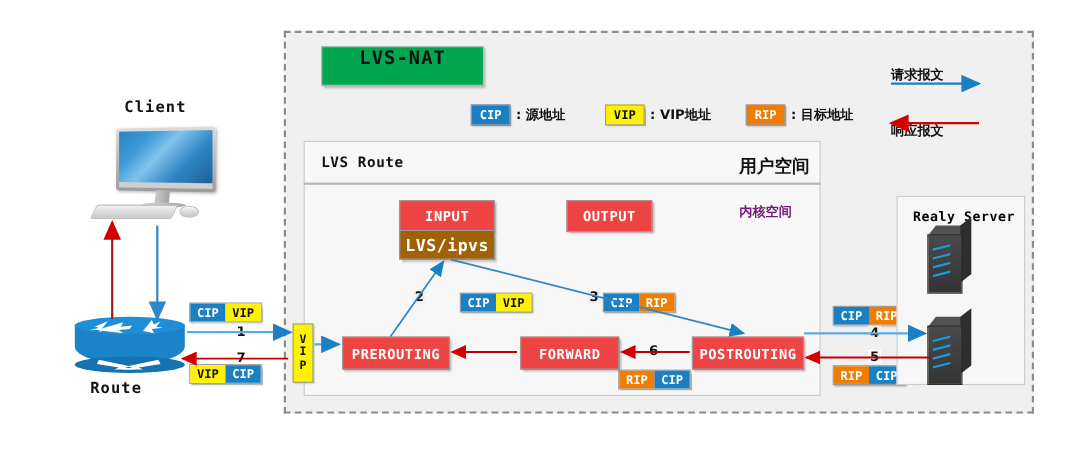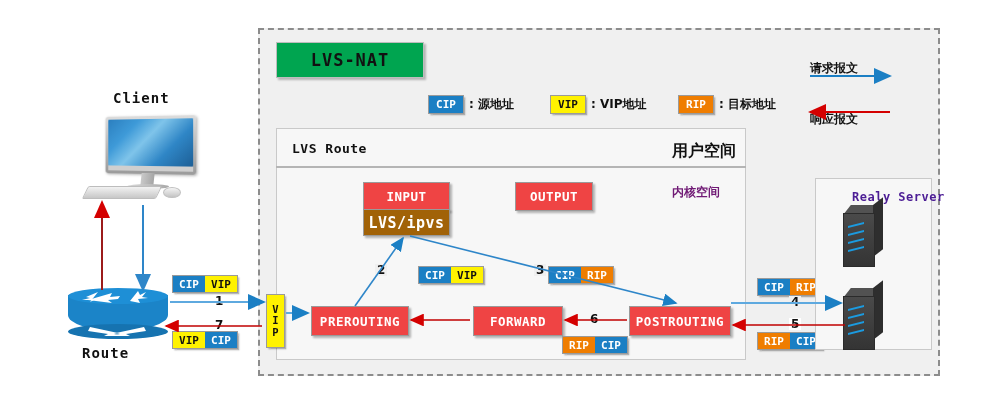--- a/index.html
+++ b/index.html
@@ -5,24 +5,24 @@
   html,body{margin:0;padding:0;background:#ffffff;}
   body{width:989px;height:414px;position:relative;overflow:hidden;
        font-family:"DejaVu Sans Mono","Liberation Mono",monospace;}
   .abs{position:absolute;}
 
   
   #nat-region{left:258px;top:28px;width:682px;height:348px;
       background:#f0f0f0;border:2px dashed #8c8c8c;box-sizing:border-box;}
 
   
-  #lvs-nat-title{left:276px;top:42px;width:146px;height:34px;
+  #lvs-nat-title{left:292px;top:42px;width:146px;height:34px;
       background:#00a550;border:1px solid #bdbdbd;
       box-shadow:2px 2px 2px rgba(0,0,0,.25);
-      display:flex;align-items:center;justify-content:center;
+      display:flex;align-items:flex-start;justify-content:center;
       color:#111;font-size:17px;font-weight:bold;letter-spacing:1px;}
 
   
   .legend-row{display:flex;align-items:center;}
   .chip{display:inline-flex;align-items:center;justify-content:center;
         border:1px solid #9a9a9a;box-shadow:1.5px 1.5px 1.5px rgba(0,0,0,.28);
         font-size:11px;font-weight:bold;line-height:1;}
   .chip.cip{background:#1b7fc4;color:#ffffff;}
   .chip.vip{background:#fff200;color:#111111;}
   .chip.rip{background:#ef7d00;color:#ffffff;}
@@ -90,21 +90,21 @@
   #step-7{left:213px;top:319px;background:#ffffff;}
   #step-2{left:375px;top:264px;}
   #step-3{left:534px;top:264px;}
   #step-6{left:588px;top:313px;background:#f7f7f7;}
   #step-4{left:789px;top:296px;background:#f0f0f0;}
   #step-5{left:789px;top:318px;background:#ffffff;}
 
   
   #realy-panel{left:815px;top:178px;width:117px;height:172px;
       background:#f7f7f7;border:1px solid #c9c9c9;box-sizing:border-box;}
-  #realy-title{left:852px;top:190px;font-size:12px;font-weight:bold;color:#4c1d95;letter-spacing:.5px;}
+  #realy-title{left:830px;top:190px;font-size:12px;font-weight:bold;color:#000000;letter-spacing:.5px;}
 
   
   .server-tower{position:absolute;width:40px;height:60px;}
   .st-front{position:absolute;left:0;top:8px;width:30px;height:52px;
       background:linear-gradient(180deg,#4a4a4a,#343434);border:1px solid #2b2b2b;}
   .st-top{position:absolute;left:0;top:0;width:30px;height:10px;
       background:#525252;transform:skewX(-38deg);transform-origin:bottom left;}
   .st-side{position:absolute;left:30px;top:0;width:10px;height:52px;
       background:#2e2e2e;transform:skewY(-38deg);transform-origin:top left;}
   .st-slot{position:absolute;left:4px;width:16px;height:2px;background:#1b9be0;transform:skewY(-14deg);}

